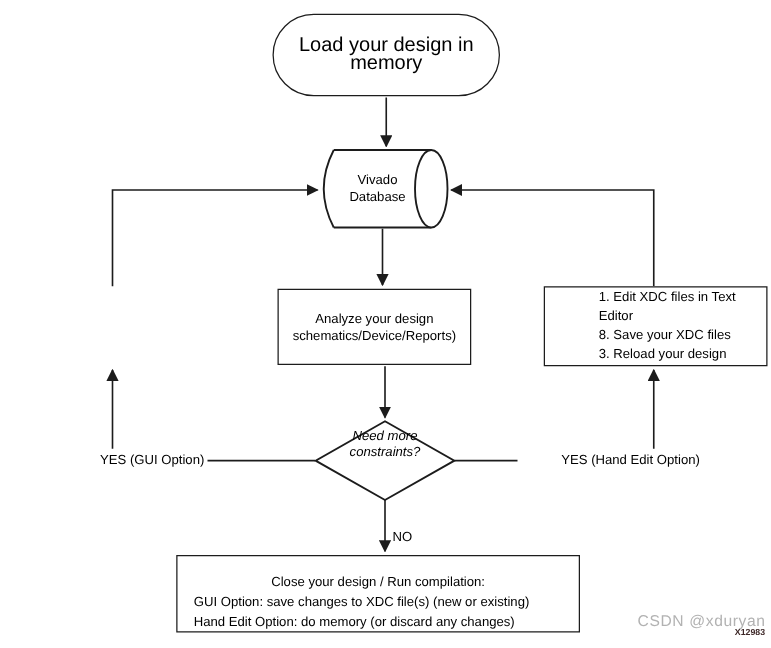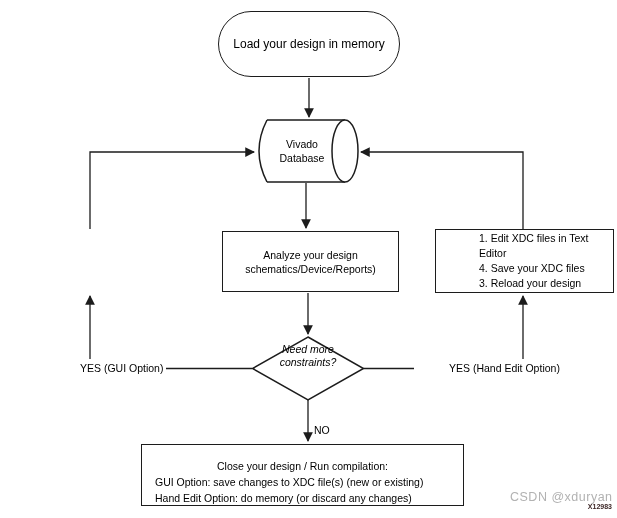--- a/index.html
+++ b/index.html
@@ -13,21 +13,21 @@
   .shape { stroke:#1c1c1c; stroke-width:1.5; fill:#ffffff; }
 
   .node {
     position:absolute; box-sizing:border-box; background:#ffffff;
     border:1.6px solid #1c1c1c; display:flex; flex-direction:column;
     justify-content:center; font-size:10.5px; line-height:14px;
   }
   .node .tl { text-align:center; }
   .oval {
     border-radius:34px; border-width:1.4px;
-    font-size:12px;
+    font-size:16px;
   }
   .listbox .tl { text-align:left; padding-left:11px; line-height:15px; }
   .bottombox { line-height:16px; padding-top:14px; }
   .bottombox .tl-center { text-align:center; }
   .bottombox .tl-left { text-align:left; padding-left:13px; }
 
   .floating { position:absolute; font-size:10.5px; white-space:nowrap; }
   .cyl-label {
     position:absolute; left:258px; top:137px; width:88px;
     text-align:center; font-size:10.5px; line-height:14px;
@@ -80,28 +80,28 @@
   <div class="node oval" style="left:218px; top:11px; width:182px; height:66px;">
     <div class="tl">Load your design in memory</div>
   </div>
 
   <div class="cyl-label">
     <div>Vivado</div>
     <div>Database</div>
   </div>
 
 
-  <div class="node" style="left:222px; top:231px; width:177px; height:61px;">
+  <div class="node" style="left:222px; top:231px; width:155px; height:61px;">
     <div class="tl">Analyze your design</div>
     <div class="tl">schematics/Device/Reports)</div>
   </div>
 
   <div class="node listbox" style="left:435px; top:229px; width:179px; height:64px;padding-left:32px;">
     <div class="tl">1. Edit XDC files in Text Editor</div>
-    <div class="tl">4. Save your XDC files</div>
+    <div class="tl">8. Save your XDC files</div>
     <div class="tl">3. Reload your design</div>
   </div>
 
   <div class="diamond-label">
     <div>Need more</div>
     <div>constraints?</div>
   </div>
 
   <div class="node bottombox" style="left:141px; top:444px; width:323px; height:62px;">
     <div class="tl-center">Close your design / Run compilation:</div>

